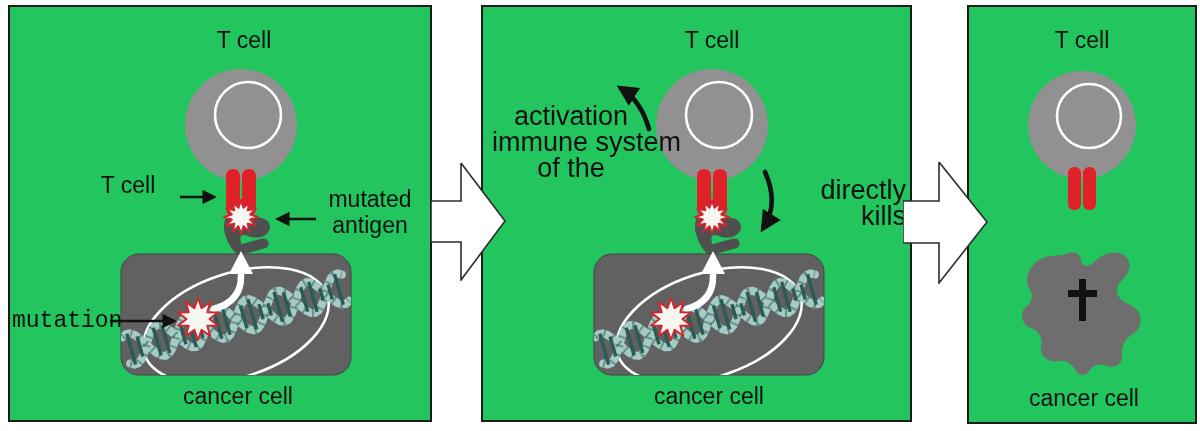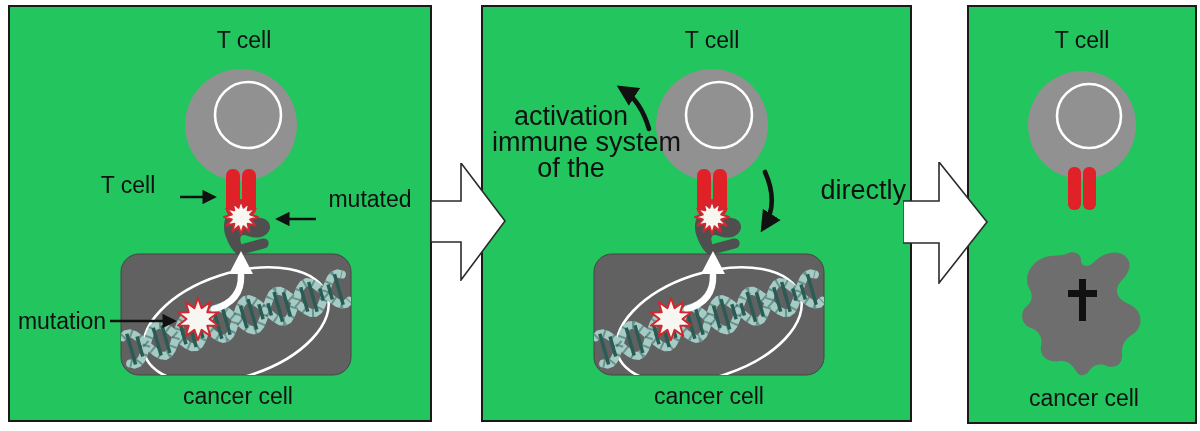--- a/index.html
+++ b/index.html
@@ -80,22 +80,23 @@
     <line class="lblarrow" x1="170" y1="190" x2="204" y2="190" marker-end="url(#ah1)"></line>
     <line class="lblarrow" x1="306" y1="212" x2="268" y2="212" marker-end="url(#ah1)"></line>
     <line class="lblarrow" x1="100" y1="314" x2="164" y2="314" marker-end="url(#ah1)"></line>
   </svg>
   <div class="lbl ctr" style="left:234px;top:20px;">T cell</div>
   <div class="lbl" style="left:62px;top:165px;width:112px;">
     <div>T cell</div>
   </div>
   <div class="lbl" style="left:303px;top:179px;width:114px;">
     <div>mutated</div>
+    <div>antigen</div>
   </div>
-  <div class="lbl" style="left:2px;top:301px;width:100px;">mutation</div>
+  <div class="lbl" style="left:2px;top:301px;width:100px;font-family:Liberation Mono, monospace;">mutation</div>
   <div class="lbl ctr" style="left:228px;top:376px;">cancer cell</div>
 </div>
 
 <div class="panel" id="panel2">
   <svg class="scene" width="426" height="412" viewBox="0 0 426 412">
     <defs>
       <clipPath id="ccClip2">
           <rect x="111" y="247" width="230" height="121" rx="18"></rect>
         </clipPath>
       <marker id="ah2" viewBox="0 0 10 10" refX="7" refY="5" markerWidth="4.6" markerHeight="4.6" orient="auto">
@@ -134,20 +135,21 @@
     <path class="curvearrow" d="M282,165 Q296,196 281,220" marker-end="url(#ah2)"></path>
   </svg>
   <div class="lbl ctr" style="left:229px;top:20px;">T cell</div>
   <div class="lbl small" style="left:9px;top:96px;width:158px;">
     <div>activation</div>
     <div>immune system</div>
     <div>of the</div>
   </div>
   <div class="lbl small" style="left:301px;top:170px;width:122px;text-align:right;">
     <div>directly</div>
+    <div>kills</div>
   </div>
   <div class="lbl ctr" style="left:226px;top:376px;">cancer cell</div>
 </div>
 
 <div class="panel" id="panel3">
   <svg class="scene" width="225" height="414" viewBox="0 0 225 414">
     <circle class="tcell-body" cx="113" cy="118" r="54"></circle>
     <circle class="nucleus" cx="120" cy="109" r="32"></circle>
     <g>
       <rect class="receptor" x="99" y="160" width="13" height="43" rx="6"></rect>

